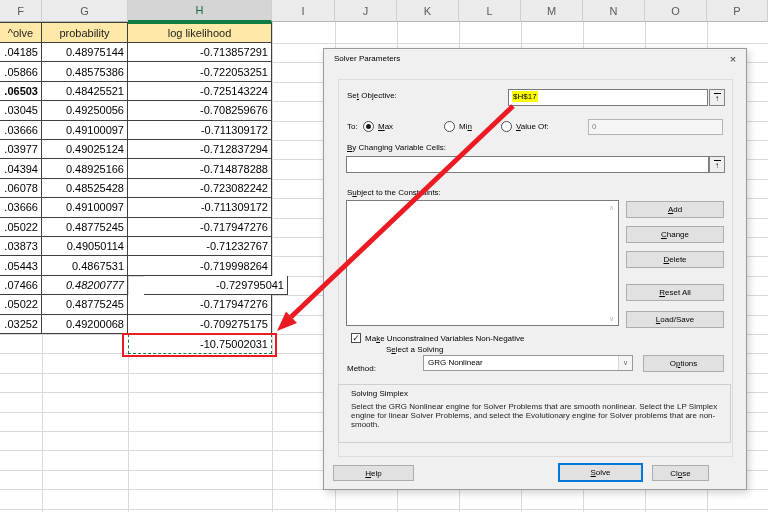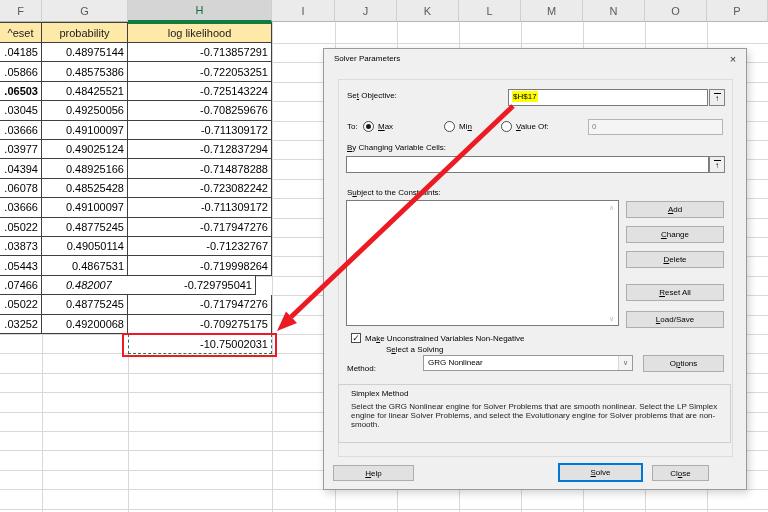--- a/index.html
+++ b/index.html
@@ -125,21 +125,21 @@
       <div class="col-letter" style="left: 335px; width: 62px;">J</div>
       <div class="col-letter" style="left: 397px; width: 62px;">K</div>
       <div class="col-letter" style="left: 459px; width: 62px;">L</div>
       <div class="col-letter" style="left: 521px; width: 62px;">M</div>
       <div class="col-letter" style="left: 583px; width: 62px;">N</div>
       <div class="col-letter" style="left: 645px; width: 62px;">O</div>
       <div class="col-letter" style="left: 707px; width: 61px;">P</div>
     </div>
 
   <div id="table">
-      <div class="cell th" style="left: 0px; top: 22px; width: 42px; height: 21px;">^eset</div>
+      <div class="cell th" style="left: 0px; top: 22px; width: 42px; height: 21px;">^olve</div>
       <div class="cell th" style="left: 42px; top: 22px; width: 86px; height: 21px;">probability</div>
       <div class="cell th green-top" style="left: 128px; top: 22px; width: 144px; height: 21px;">log likelihood</div>
       <div class="cell num" style="left: 0px; top: 43px; width: 42px; height: 19.4px;">.04185</div>
       <div class="cell num" style="left: 42px; top: 43px; width: 86px; height: 19.4px;">0.48975144</div>
       <div class="cell num" style="left: 128px; top: 43px; width: 144px; height: 19.4px;">-0.713857291</div>
       <div class="cell num" style="left: 0px; top: 62.4px; width: 42px; height: 19.4px;">.05866</div>
       <div class="cell num" style="left: 42px; top: 62.4px; width: 86px; height: 19.4px;">0.48575386</div>
       <div class="cell num" style="left: 128px; top: 62.4px; width: 144px; height: 19.4px;">-0.722053251</div>
       <div class="cell num" style="left: 0px; top: 81.8px; width: 42px; height: 19.4px; font-weight: bold;">.06503</div>
       <div class="cell num" style="left: 42px; top: 81.8px; width: 86px; height: 19.4px;">0.48425521</div>
@@ -166,21 +166,21 @@
       <div class="cell num" style="left: 42px; top: 217.6px; width: 86px; height: 19.4px;">0.48775245</div>
       <div class="cell num" style="left: 128px; top: 217.6px; width: 144px; height: 19.4px;">-0.717947276</div>
       <div class="cell num" style="left: 0px; top: 237px; width: 42px; height: 19.4px;">.03873</div>
       <div class="cell num" style="left: 42px; top: 237px; width: 86px; height: 19.4px;">0.49050114</div>
       <div class="cell num" style="left: 128px; top: 237px; width: 144px; height: 19.4px;">-0.71232767</div>
       <div class="cell num" style="left: 0px; top: 256.4px; width: 42px; height: 19.4px;">.05443</div>
       <div class="cell num" style="left: 42px; top: 256.4px; width: 86px; height: 19.4px;">0.4867531</div>
       <div class="cell num" style="left: 128px; top: 256.4px; width: 144px; height: 19.4px;">-0.719998264</div>
       <div class="cell num" style="left: 0px; top: 275.8px; width: 42px; height: 19.4px;">.07466</div>
       <div class="cell num" style="left: 42px; top: 275.8px; width: 86px; height: 19.4px; font-style: italic;">0.48200777</div>
-      <div class="cell num" style="left: 112px; top: 275.8px; width: 144px; height: 19.4px; text-align: right;">-0.729795041</div>
+      <div class="cell num" style="left: 144px; top: 275.8px; width: 144px; height: 19.4px; text-align: right;">-0.729795041</div>
       <div class="cell num" style="left: 0px; top: 295.2px; width: 42px; height: 19.4px;">.05022</div>
       <div class="cell num" style="left: 42px; top: 295.2px; width: 86px; height: 19.4px;">0.48775245</div>
       <div class="cell num" style="left: 128px; top: 295.2px; width: 144px; height: 19.4px;">-0.717947276</div>
       <div class="cell num" style="left: 0px; top: 314.6px; width: 42px; height: 19.4px;">.03252</div>
       <div class="cell num" style="left: 42px; top: 314.6px; width: 86px; height: 19.4px;">0.49200068</div>
       <div class="cell num" style="left: 128px; top: 314.6px; width: 144px; height: 19.4px;">-0.709275175</div>
     </div>
 
   <div id="sum-cell">-10.75002031</div>
 
@@ -233,21 +233,21 @@
 
     <span class="dlg-label" style="left:23px;top:296px;padding-left:39px;">S<u>e</u>lect a Solving</span>
     <span class="dlg-label" style="left:23px;top:315px;">Method:</span>
     <div id="method-dropdown">
       <span>GRG Nonlinear</span>
       <span id="dropdown-chevron">∨</span>
     </div>
     <div class="btn" style="left:319px;top:306px;width:81px;height:17px;">O<u>p</u>tions</div>
 
     <div id="group-box">
-      <span class="dlg-label" style="left:12px;top:4px;">Simplex Method</span>
+      <span class="dlg-label" style="left:12px;top:4px;">Solving Simplex</span>
       <div id="group-desc">Select the GRG Nonlinear engine for Solver Problems that are smooth nonlinear. Select the LP Simplex engine for linear Solver Problems, and select the Evolutionary engine for Solver problems that are non-smooth.</div>
     </div>
 
     <div class="btn" style="left:9px;top:416px;width:81px;height:16px;"><u>H</u>elp</div>
     <div class="btn default" style="left:234px;top:414px;width:85px;height:19px;"><u>S</u>olve</div>
     <div class="btn" style="left:328px;top:416px;width:57px;height:16px;">Cl<u>o</u>se</div>
   </div>
 
   <svg id="arrow-svg" width="768" height="512" viewBox="0 0 768 512">
     <line x1="513" y1="106" x2="291" y2="317" stroke-width="5" stroke="#ec1b23"></line>

